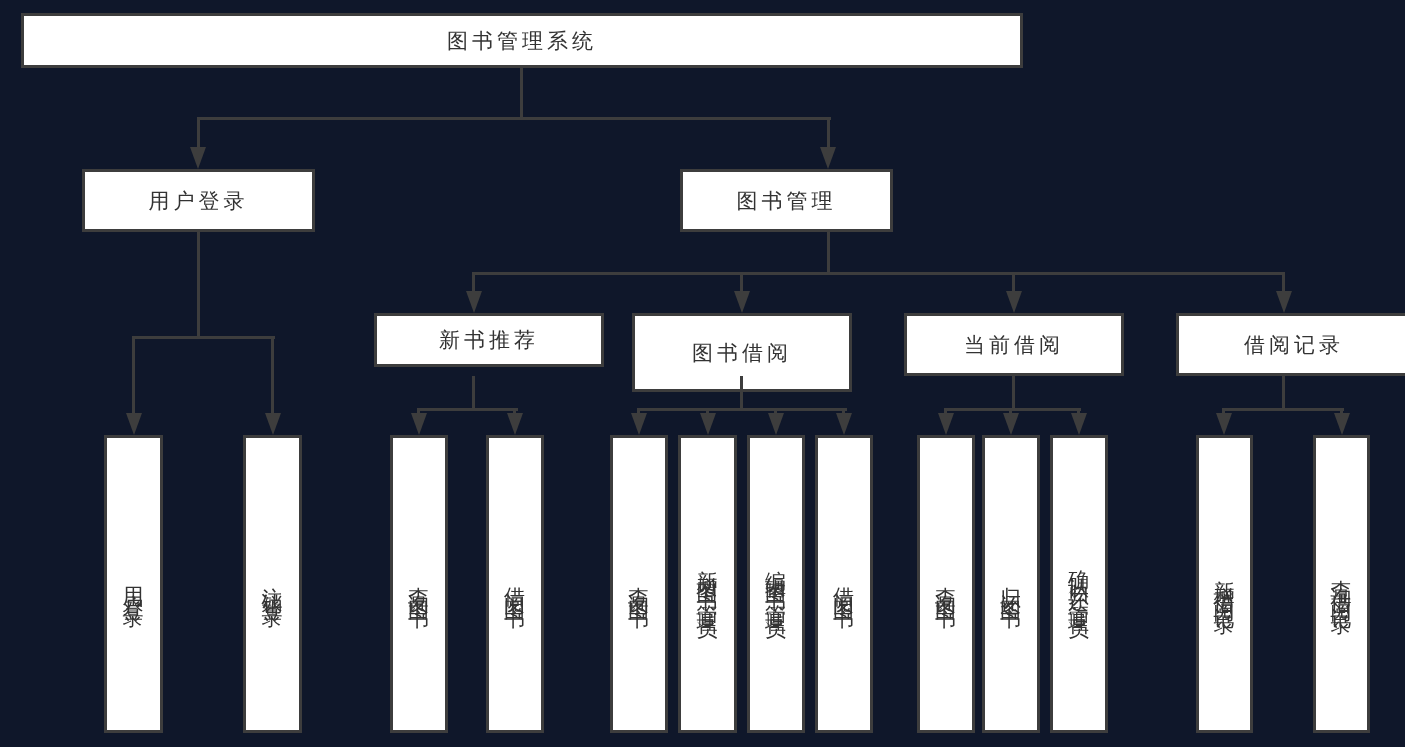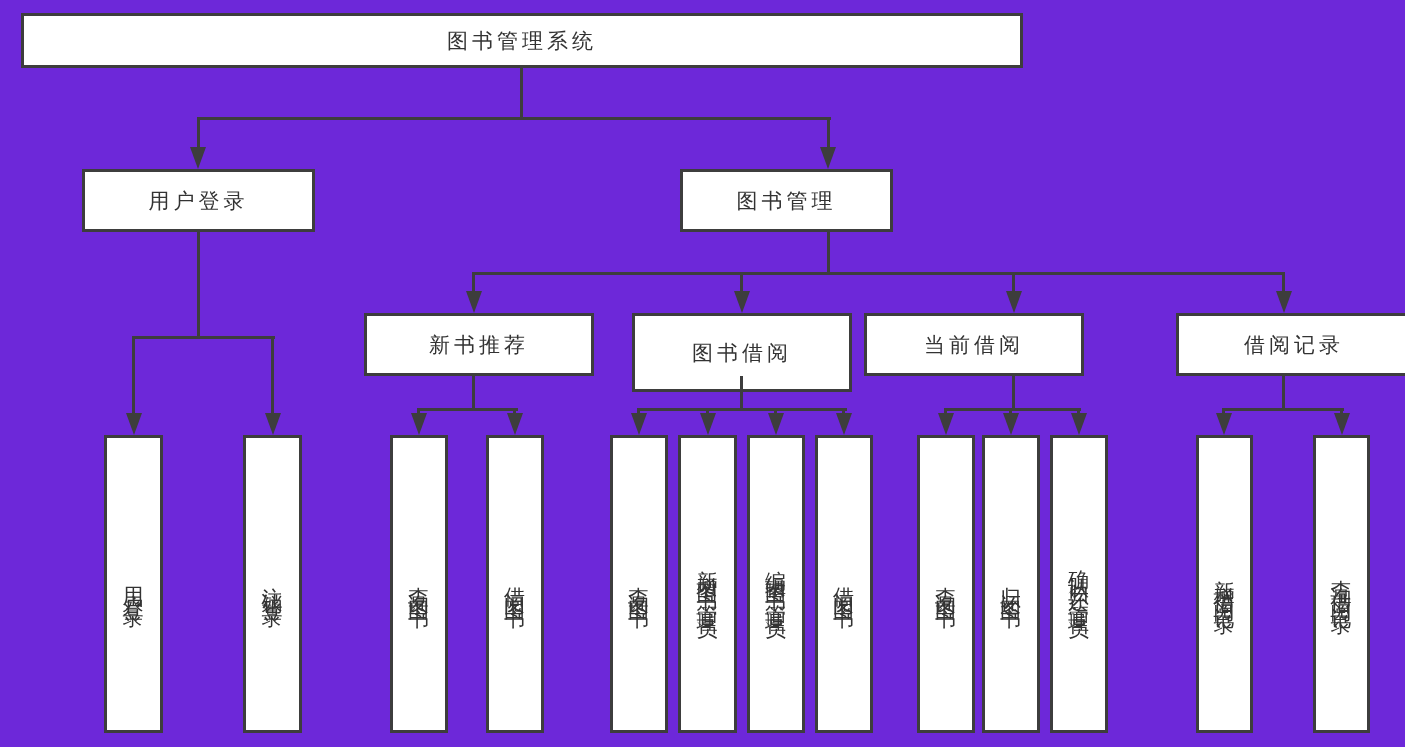--- a/index.html
+++ b/index.html
@@ -1,20 +1,20 @@
 <!DOCTYPE html>
 <html><head>
 <meta charset="utf-8">
 <style>
   html, body { margin: 0; padding: 0; background: #ffffff; }
   #canvas {
     position: relative;
     width: 1405px;
     height: 747px;
-    background: #6d28d9;
+    background: #0f172a;
     font-family: "Liberation Sans", "DejaVu Sans", sans-serif;
     color: #333333;
     overflow: hidden;
   }
   .box {
     position: absolute;
     box-sizing: border-box;
     background: #ffffff;
     border: 3px solid #3d3d3d;
     display: flex;
@@ -83,27 +83,27 @@
   <div class="line" style="left:472px; top:272px; width:813px; height:3px"></div>
   <div class="line" style="left:472px; top:272px; width:3px; height:22px"></div>
   <div class="arrow" style="left:466px; top:291px"></div>
   <div class="line" style="left:740px; top:272px; width:3px; height:22px"></div>
   <div class="arrow" style="left:734px; top:291px"></div>
   <div class="line" style="left:1012px; top:272px; width:3px; height:22px"></div>
   <div class="arrow" style="left:1006px; top:291px"></div>
   <div class="line" style="left:1282px; top:272px; width:3px; height:22px"></div>
   <div class="arrow" style="left:1276px; top:291px"></div>
 
-  <div class="box h" style="left:364px; top:313px; width:230px; height:63px">
+  <div class="box h" style="left:374px; top:313px; width:230px; height:54px">
     <span>新书推荐</span>
   </div>
   <div class="box h" style="left:632px; top:313px; width:220px; height:79px">
     <span>图书借阅</span>
   </div>
-  <div class="box h" style="left:864px; top:313px; width:220px; height:63px">
+  <div class="box h" style="left:904px; top:313px; width:220px; height:63px">
     <span>当前借阅</span>
   </div>
   <div class="box h" style="left:1176px; top:313px; width:236px; height:63px">
     <span>借阅记录</span>
   </div>
 
   <div class="line" style="left:197px; top:232px; width:3px; height:107px"></div>
   <div class="line" style="left:132px; top:336px; width:143px; height:3px"></div>
   <div class="line" style="left:132px; top:336px; width:3px; height:80px"></div>
   <div class="arrow" style="left:126px; top:413px"></div>

